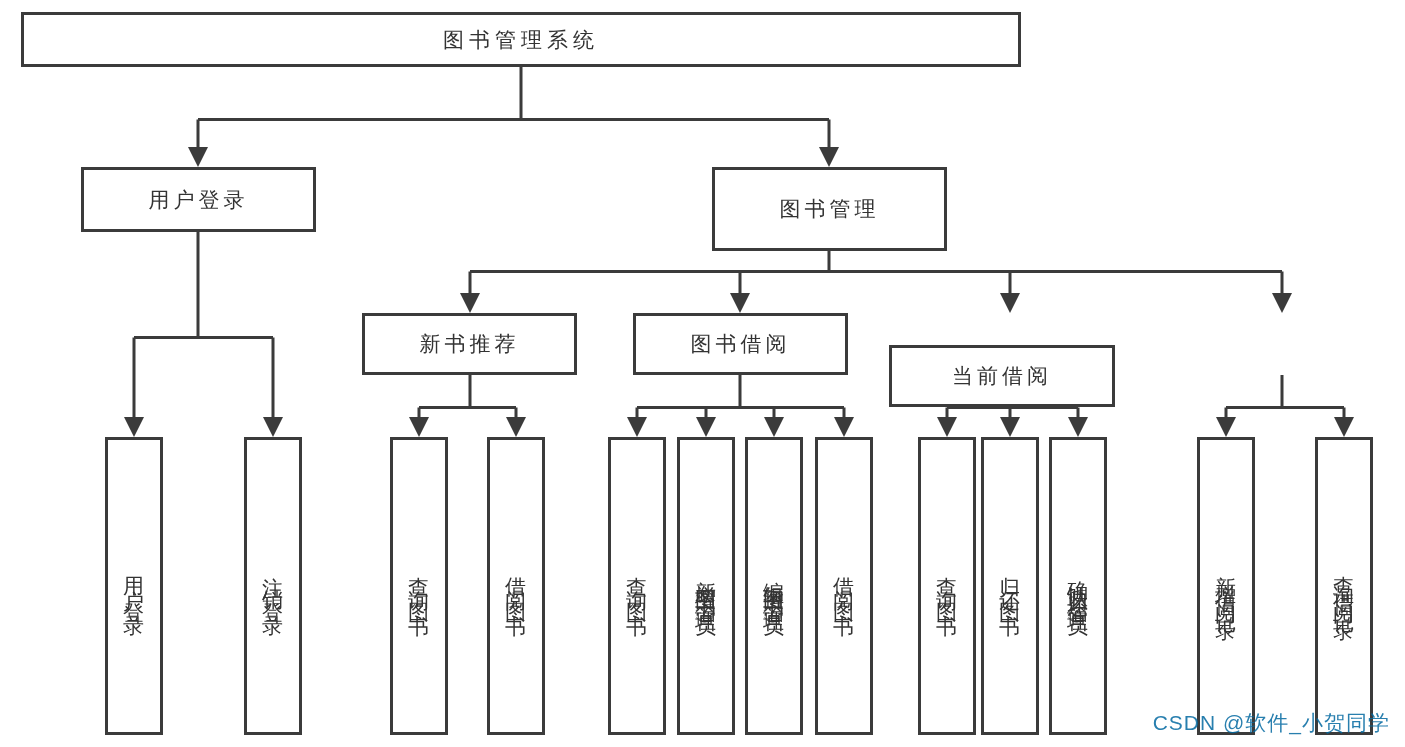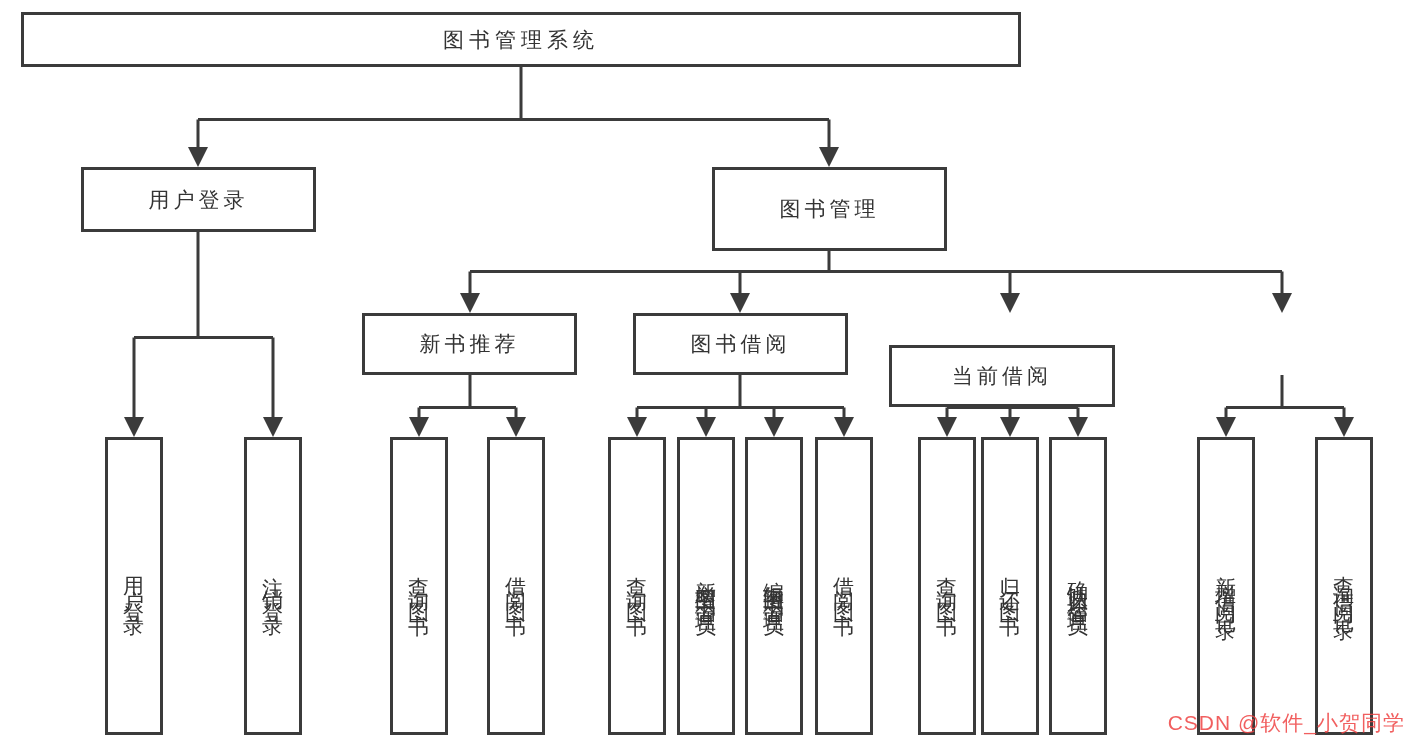--- a/index.html
+++ b/index.html
@@ -19,22 +19,22 @@
     writing-mode:vertical-rl;text-orientation:mixed;
     display:block;line-height:1;white-space:nowrap;
   }
   .vt4{letter-spacing:13px;}
   .vt6{letter-spacing:9px;}
   .vt10{letter-spacing:5px;}
   svg.wires{position:absolute;left:0;top:0;z-index:1;}
   svg.wires path.line{stroke:#3b3b3b;stroke-width:3;fill:none;}
   svg.wires path.heads{fill:#3b3b3b;stroke:none;}
   .watermark{
-    position:absolute;right:0;bottom:10px;z-index:5;
-    font-size:21px;color:#ef4444;opacity:.85;letter-spacing:1px;white-space:nowrap;
+    position:absolute;right:15px;bottom:10px;z-index:5;
+    font-size:21px;color:#0369a1;opacity:.85;letter-spacing:1px;white-space:nowrap;
   }
 </style>
 </head>
 <body>
 
 <div class="canvas">
 
   <svg class="wires" width="1405" height="747" viewBox="0 0 1405 747" aria-hidden="true">
     <path class="line" d="M521 67 L521 119.5 M198 119.5 L829 119.5 M198 119.5 L198 151 M829 119.5 L829 151"></path>
     <path class="line" d="M198 232 L198 337.5 M134 337.5 L273 337.5 M134 337.5 L134 421 M273 337.5 L273 421"></path>

